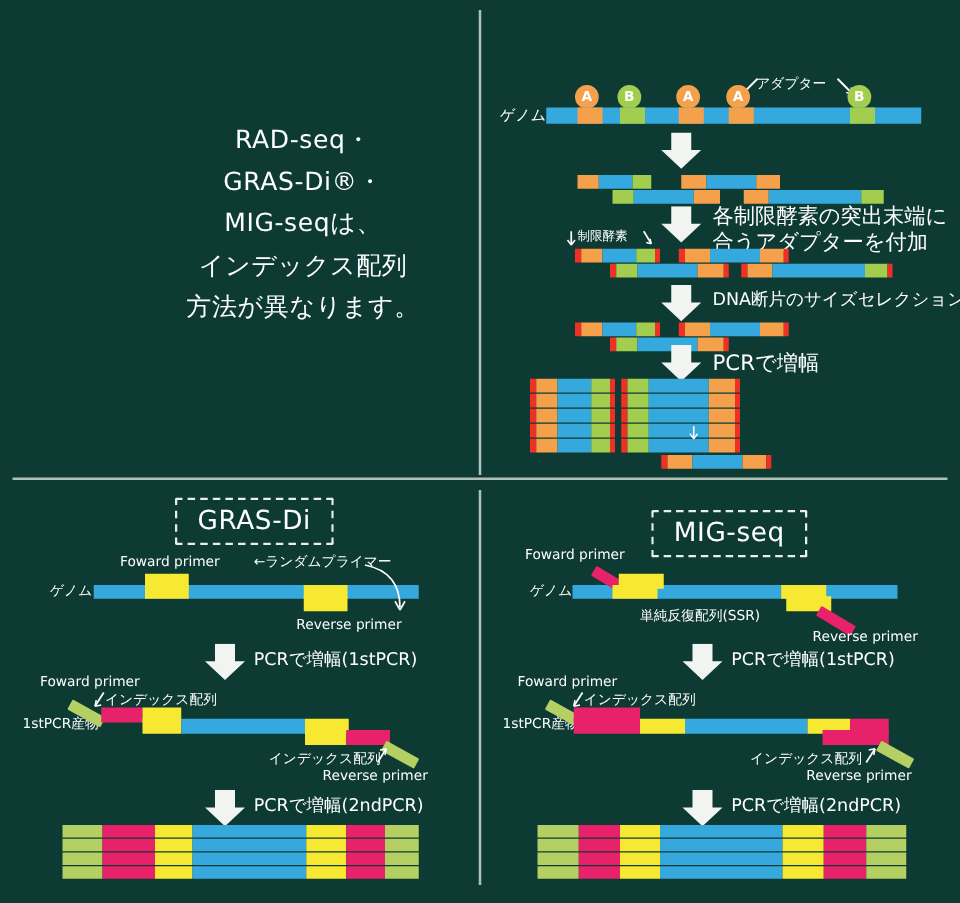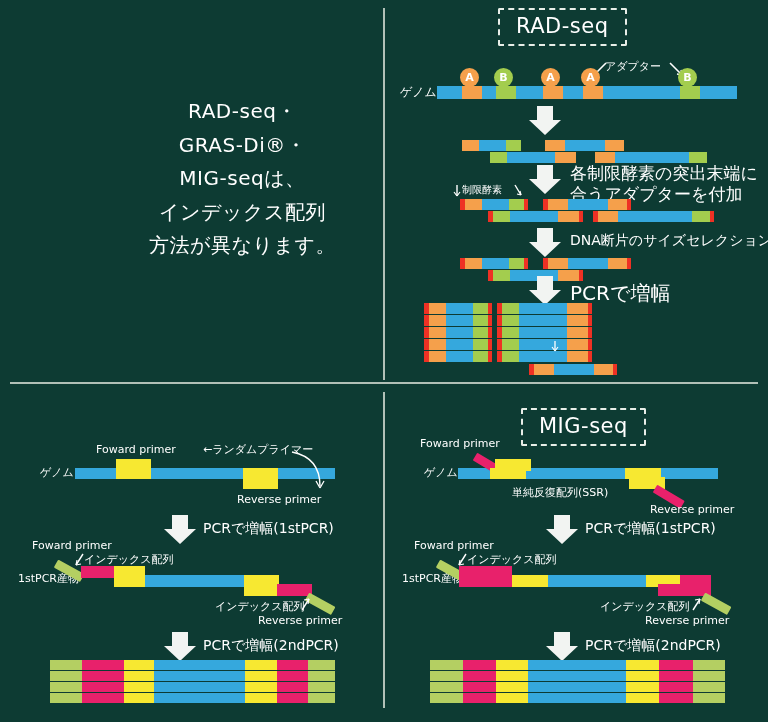--- a/index.html
+++ b/index.html
@@ -73,21 +73,20 @@
   <div class="divider div-v" style="left:383px;top:8px;height:372px;"></div>
   <div class="divider div-h" style="left:10px;top:382px;width:748px;"></div>
   <div class="divider div-v" style="left:383px;top:392px;height:316px;"></div>
 
   <div class="intro" style="left:105px;top:95px;width:275px;">RAD-seq・
 GRAS-Di®・
 MIG-seqは、
 インデックス配列
 方法が異なります。</div>
 
-  <div class="titlebox" style="left:498px;top:8px;">RAD-seq</div>
 
   <div class="t jp" style="left:400px;top:85px;font-size:12px;">ゲノム</div>
 
   <div class="t jp" style="left:605px;top:60px;font-size:11px;">アダプター</div>
   <div class="curve" style="left:592px;top:62px;">
     <svg width="16" height="16">
         <path d="M14 1 L2 13" stroke="#ffffff" stroke-width="1.6" fill="none"></path>
         <path d="M2 13 L7 12 M2 13 L3 8" stroke="#ffffff" stroke-width="1.4" fill="none"></path>
       </svg>
   </div>
@@ -218,21 +217,21 @@
     <div class="seg c-blue" style="left:22px;width:48px;"></div>
     <div class="seg c-orange" style="left:70px;width:21px;"></div>
     <div class="seg c-red" style="left:91px;width:4px;"></div>
   </div>
 
   <div class="arrowwrap" style="left:528px;top:276px;">
     <svg width="34" height="30" viewBox="0 0 34 30">
         <path d="M9 0 L25 0 L25 14 L33 14 L17 29 L1 14 L9 14 Z" fill="#f2f4f2"></path>
       </svg>
   </div>
-  <div class="t jp" style="left:570px;top:281px;font-size:20px;">PCRで増幅</div>
+  <div class="t jp" style="left:570px;top:281px;font-size:17px;">PCRで増幅</div>
 
   <div class="bar" style="left:424px;top:303px;width:68px;height:11px;">
     <div class="seg c-red" style="left:0;width:5px;"></div>
     <div class="seg c-orange" style="left:5px;width:17px;"></div>
     <div class="seg c-blue" style="left:22px;width:27px;"></div>
     <div class="seg c-green" style="left:49px;width:15px;"></div>
     <div class="seg c-red" style="left:64px;width:4px;"></div>
   </div>
   <div class="bar" style="left:424px;top:315px;width:68px;height:11px;">
     <div class="seg c-red" style="left:0;width:5px;"></div>
@@ -307,20 +306,21 @@
   </div>
 
   <div class="bar" style="left:529px;top:364px;width:88px;height:11px;">
     <div class="seg c-red" style="left:0;width:5px;"></div>
     <div class="seg c-orange" style="left:5px;width:20px;"></div>
     <div class="seg c-blue" style="left:25px;width:40px;"></div>
     <div class="seg c-orange" style="left:65px;width:19px;"></div>
     <div class="seg c-red" style="left:84px;width:4px;"></div>
   </div>
 
+  <div class="titlebox" style="left:140px;top:398px;">GRAS-Di</div>
 
   <div class="t" style="left:96px;top:443px;font-size:11px;">Foward primer</div>
   <div class="t jp" style="left:203px;top:443px;font-size:11px;">←ランダムプライマー</div>
   <div class="t jp" style="left:40px;top:466px;font-size:11px;">ゲノム</div>
 
   <div class="bar" style="left:75px;top:468px;width:260px;height:11px;">
     <div class="seg c-blue" style="left:0;width:260px;"></div>
   </div>
   <div class="bar" style="left:116px;top:459px;width:35px;height:12px;">
     <div class="seg c-yellow" style="left:0;width:35px;"></div>

